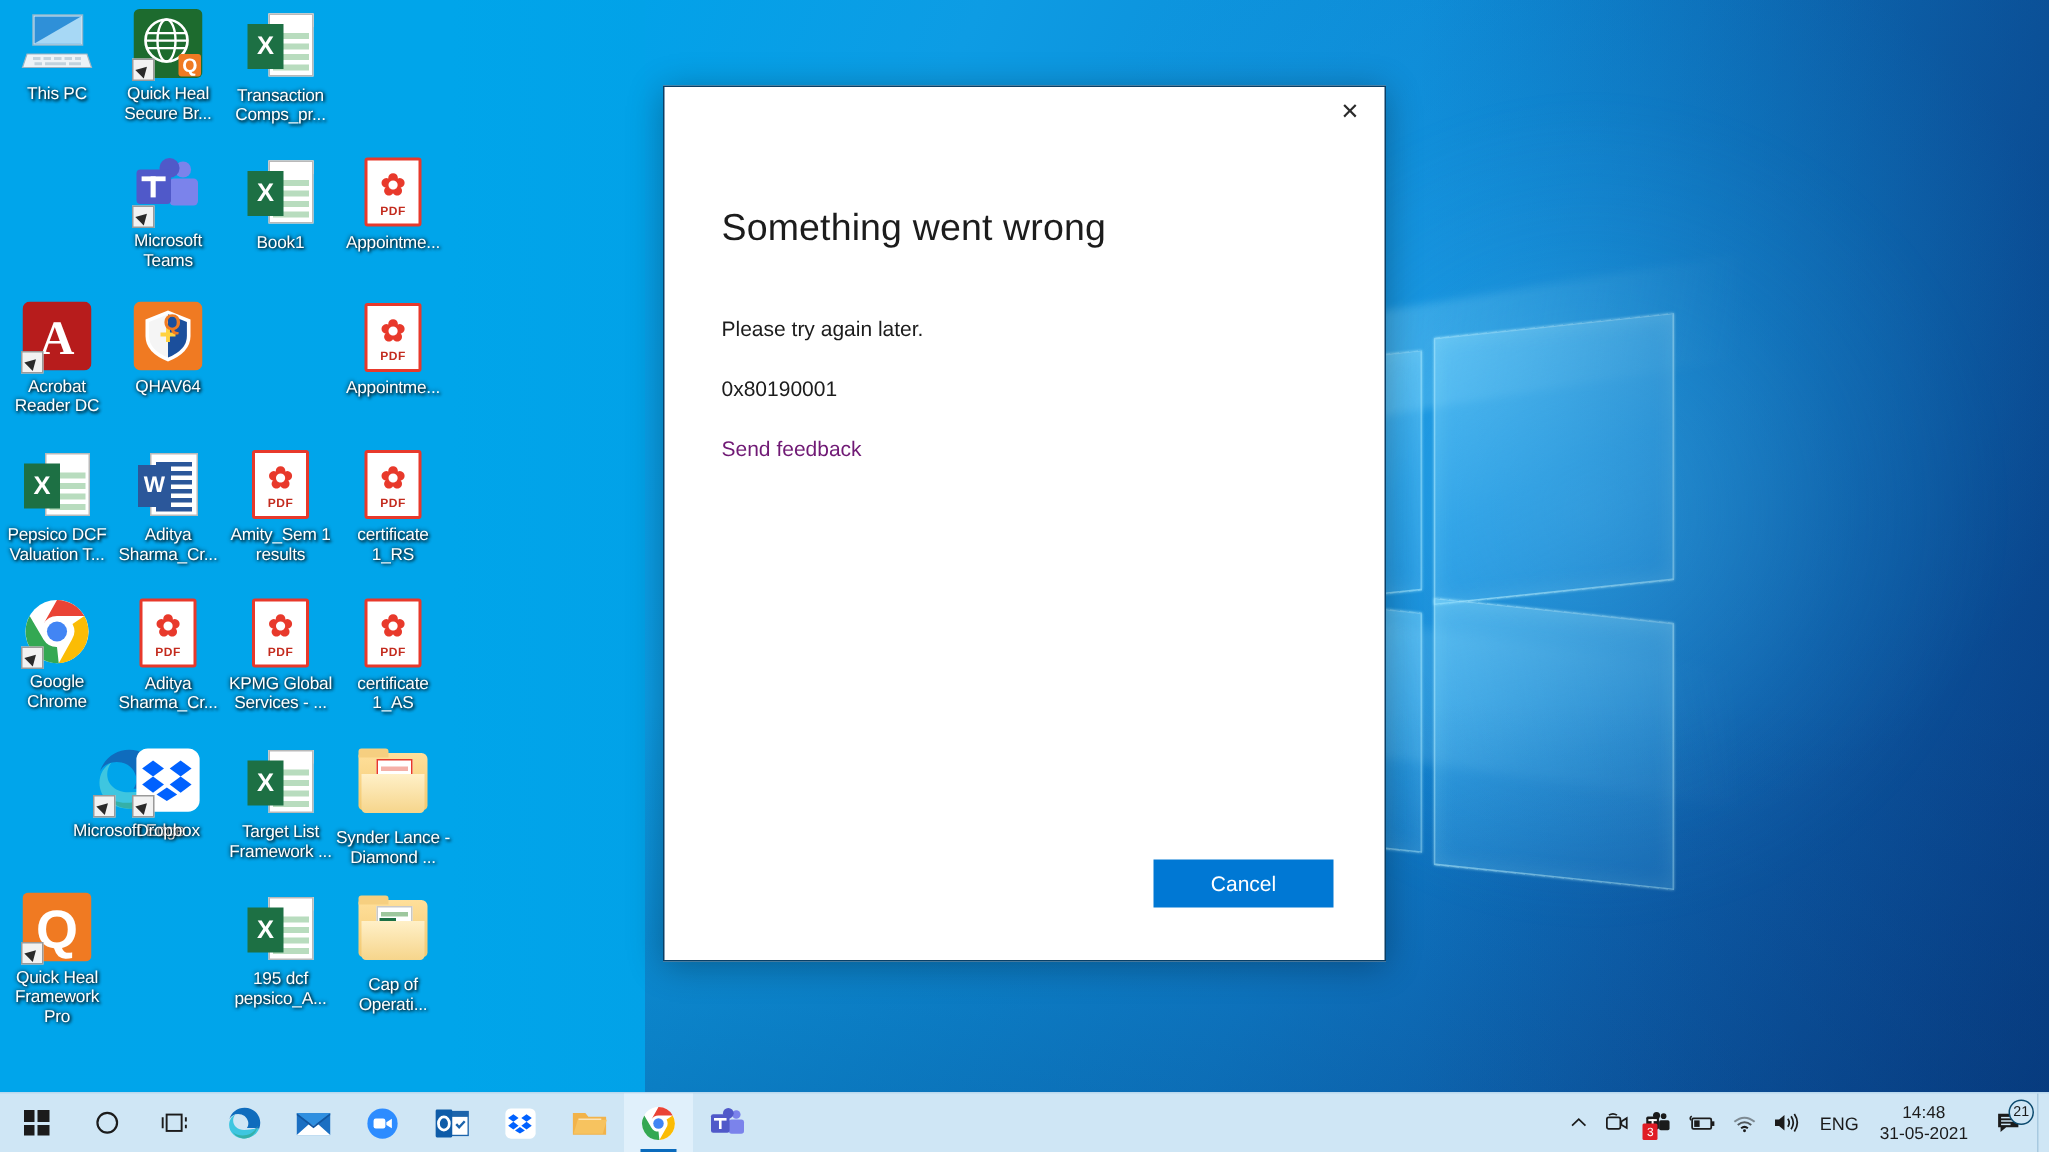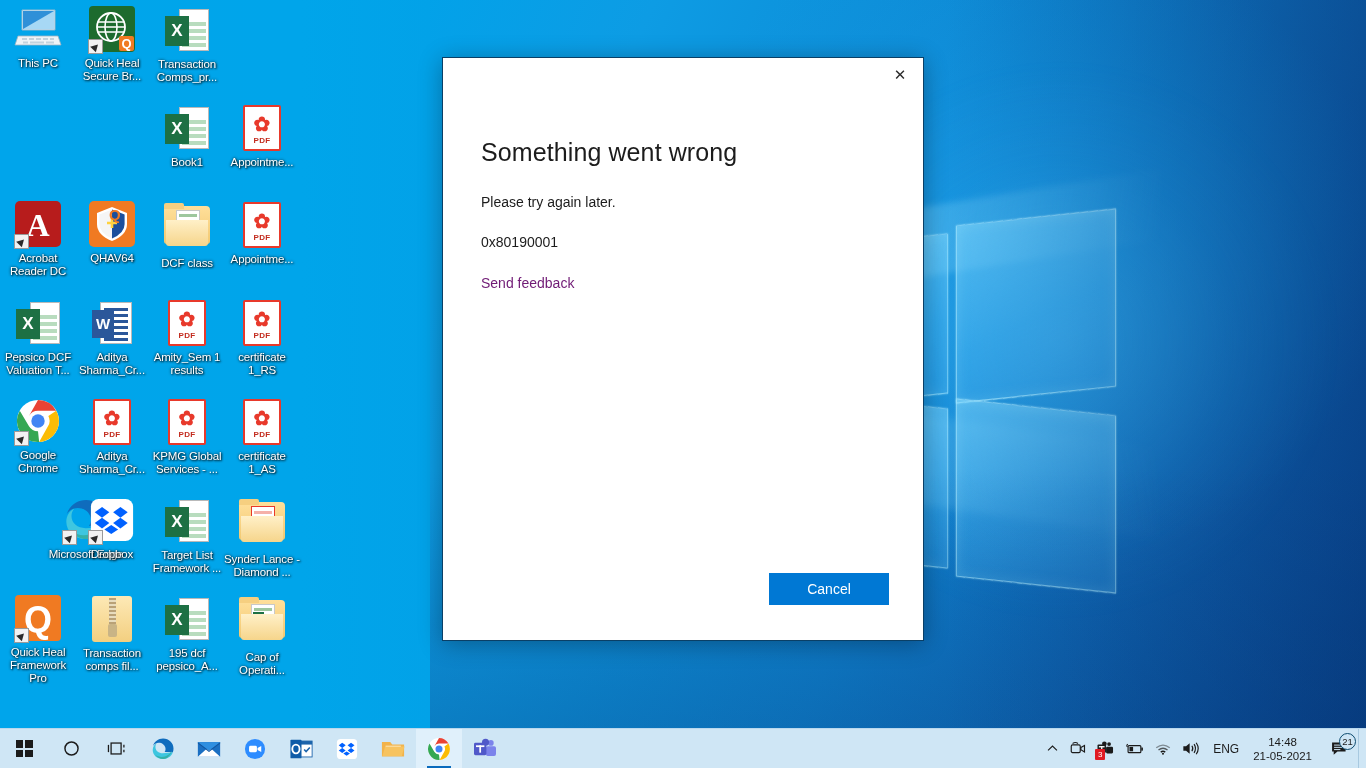--- a/index.html
+++ b/index.html
@@ -241,21 +241,21 @@
     display: flex; align-items: center; justify-content: center;
     color: #2b2b2b; font-size: 15px; line-height: 1;
     cursor: pointer;
   }
   #dlg-body { position: absolute; left: 38px; top: 80px; right: 30px; }
   #dlg-title {
     font-size: 25px;
     font-weight: 300;
     color: #1c1c1c;
     letter-spacing: 0.1px;
-    margin-bottom: 27px;
+    margin-bottom: 44px;
   }
   .dlg-line {
     font-size: 14px;
     color: #1c1c1c;
     margin-bottom: 24px;
   }
   #dlg-link {
     font-size: 14px;
     color: #701a75;
     text-decoration: none;
@@ -418,20 +418,31 @@
               <i style="top:12px"></i>
               <i style="top:19px"></i>
               <i style="top:26px"></i>
               <i style="top:33px"></i>
             </div>
           <div class="x">X</div>
           </div>
         </div>
         <div class="label">Transaction Comps_pr...</div>
       </div>
+      <div class="dicon" style="left: 74px; top: 104px;">
+        <div class="glyph"><svg width="46" height="44" viewBox="0 0 46 44">
+        <circle cx="33" cy="9" r="5.4" fill="#7b83eb"></circle>
+        <circle cx="24" cy="8" r="6.7" fill="#5059c9"></circle>
+        <rect x="24" y="15" width="19" height="18" rx="3" fill="#7b83eb"></rect>
+        <rect x="2" y="9" width="23" height="23" rx="2.6" fill="#5059c9"></rect>
+        <rect x="5.4" y="13.6" width="16" height="3.2" fill="#ffffff"></rect>
+        <rect x="11.4" y="13.6" width="3.4" height="14" fill="#ffffff"></rect>
+      </svg><span class="shortcut-arrow"></span></div>
+        <div class="label">Microsoft Teams</div>
+      </div>
       <div class="dicon" style="left: 149px; top: 104px;">
         <div class="glyph">
           <div class="ic-xls">
           <div class="hdr"></div>
           <div class="sheet">
               <i style="top:12px"></i>
               <i style="top:19px"></i>
               <i style="top:26px"></i>
               <i style="top:33px"></i>
             </div>
@@ -459,36 +470,20 @@
       <div class="dicon" style="left: 74px; top: 201px;">
         <div class="glyph"><svg width="46" height="46" viewBox="0 0 46 46">
         <rect x="0" y="0" width="46" height="46" rx="5" fill="#f07a22"></rect>
         <path d="M23 6 L38 12 v11 q0 11 -15 17 Q8 34 8 23 V12 Z" fill="#ffffff"></path>
         <path d="M23 8.5 L35.6 13.6 v9.4 q0 9.2 -12.6 14.4 z" fill="#1b4f9c"></path>
         <path d="M23 8.5 L10.4 13.6 v9.4 q0 9.2 12.6 14.4 z" fill="#f5f5f5"></path>
         <path d="M18 22 h10 M23 17 v10" stroke="#ffd23f" stroke-width="2.6" fill="none"></path>
         <text x="20" y="19" font-size="15" font-family="Liberation Sans, sans-serif" font-weight="bold" fill="#f07a22">Q</text>
       </svg></div>
         <div class="label">QHAV64</div>
-      </div>
-      <div class="dicon" style="left: 149px; top: 201px;">
-        <div class="glyph">
-          <div class="ic-folder">
-            <div class="back"></div>
-            <div class="tab"></div>
-          <div class="doc">
-              <i style="top:3px"></i>
-              <i style="top:9px"></i>
-              <i style="top:15px"></i>
-              <i style="top:21px"></i>
-            </div>
-          <div class="front"></div>
-          </div>
-        </div>
-        <div class="label">DCF class</div>
       </div>
       <div class="dicon" style="left: 224px; top: 201px;">
         <div class="glyph">
           <div class="ic-pdf">
             <span class="a">✿</span>
             <span class="t">PDF</span>
           </div>
         </div>
         <div class="label">Appointme...</div>
       </div>
@@ -630,30 +625,20 @@
         </div>
         <div class="label">Synder Lance - Diamond ...</div>
       </div>
       <div class="dicon" style="left: 0px; top: 595px;">
         <div class="glyph"><svg width="46" height="46" viewBox="0 0 46 46">
         <rect x="0" y="0" width="46" height="46" rx="4" fill="#f07a22"></rect>
         <text x="23" y="37" font-size="36" font-family="Liberation Sans, sans-serif" font-weight="bold" fill="#ffffff" text-anchor="middle">Q</text>
       </svg><span class="shortcut-arrow"></span></div>
         <div class="label">Quick Heal Framework Pro</div>
       </div>
-      <div class="dicon" style="left: 74px; top: 595px;">
-        <div class="glyph">
-          <div class="ic-zip">
-            <div class="body"></div>
-            <div class="zipline"></div>
-            <div class="pull"></div>
-          </div>
-        </div>
-        <div class="label">Transaction comps fil...</div>
-      </div>
       <div class="dicon" style="left: 149px; top: 595px;">
         <div class="glyph">
           <div class="ic-xls">
           <div class="hdr"></div>
           <div class="sheet">
               <i style="top:12px"></i>
               <i style="top:19px"></i>
               <i style="top:26px"></i>
               <i style="top:33px"></i>
             </div>
@@ -850,21 +835,21 @@
           <path d="M11 5 q2 3 0 6" fill="none" stroke="#1b1b1b" stroke-width="1.3"></path>
           <path d="M13.4 3.2 q3.2 4.8 0 9.6" fill="none" stroke="#1b1b1b" stroke-width="1.3"></path>
           <path d="M15.8 1.6 q4.4 6.4 0 12.8" fill="none" stroke="#1b1b1b" stroke-width="1.3"></path>
         </svg>
       </div>
 
       <div class="tray-item" id="tray-lang">ENG</div>
 
       <div id="clock">
         <span>14:48</span>
-        <span>21-05-2021</span>
+        <span>31-05-2021</span>
       </div>
 
       <div id="notif-area">
         <svg width="18" height="16" viewBox="0 0 20 17">
           <path d="M1.2 1.2 h15 v10 h-9 l-4.2 3.6 v-3.6 h-1.8 z" fill="#1b1b1b"></path>
           <rect x="3.4" y="3.6" width="10.5" height="1.1" fill="#cfe6f5"></rect>
           <rect x="3.4" y="6.1" width="10.5" height="1.1" fill="#cfe6f5"></rect>
           <rect x="3.4" y="8.6" width="7" height="1.1" fill="#cfe6f5"></rect>
         </svg>
         <span id="notif-badge">21</span>

